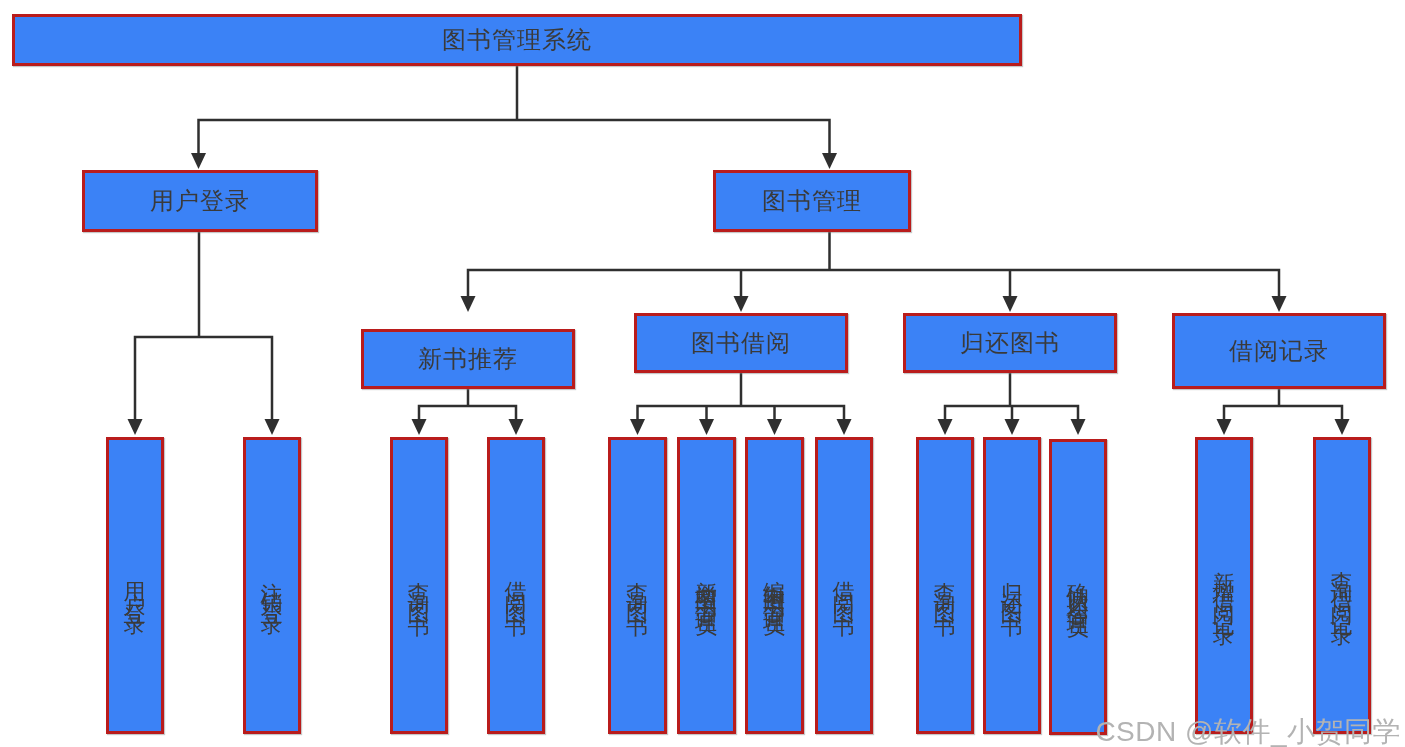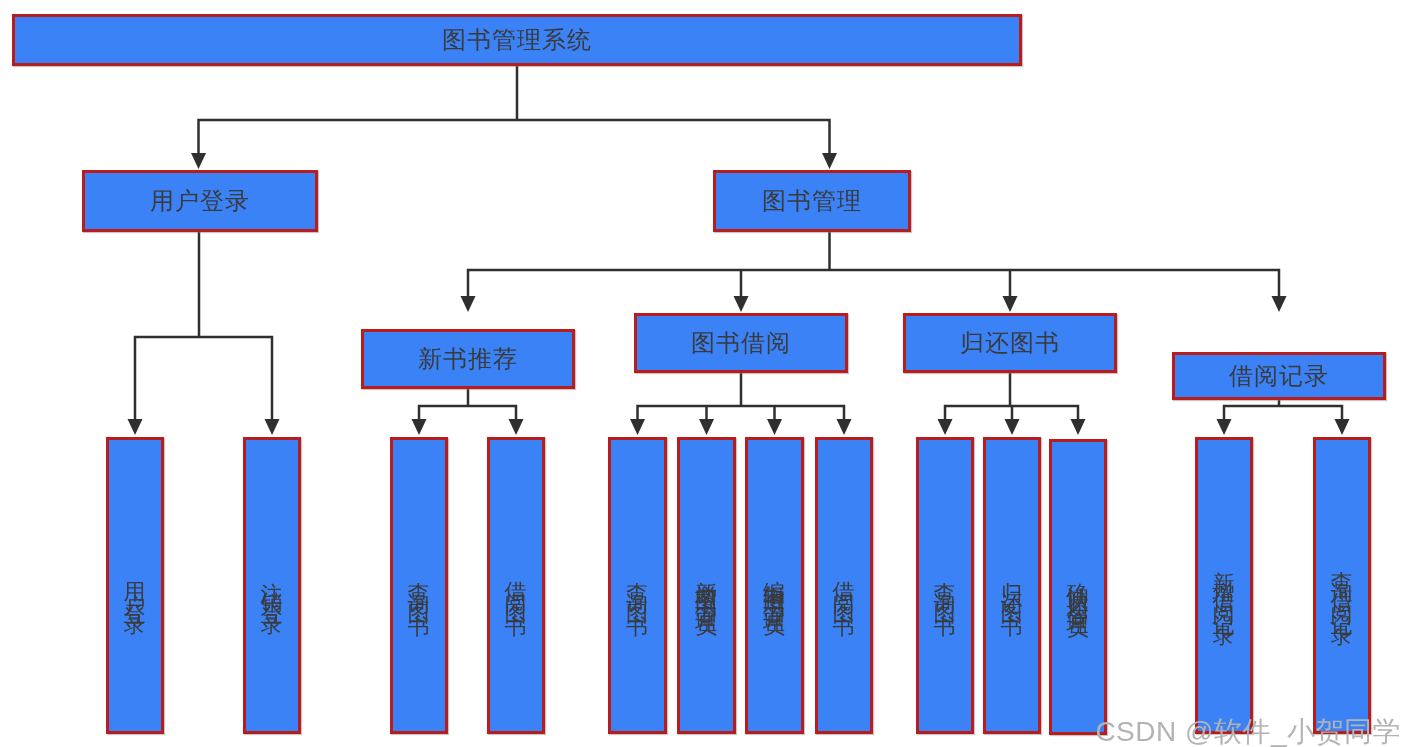--- a/index.html
+++ b/index.html
@@ -105,21 +105,21 @@
 
   <div class="box h" style="left:361px; top:313px; width:214px; height:60px;margin-top:16px;">
     <span class="label">新书推荐</span>
   </div>
   <div class="box h" style="left:634px; top:313px; width:214px; height:60px;font-family:Liberation Mono, monospace;">
     <span class="label">图书借阅</span>
   </div>
   <div class="box h" style="left:903px; top:313px; width:214px; height:60px;">
     <span class="label">归还图书</span>
   </div>
-  <div class="box h" style="left:1172px; top:313px; width:214px; height:48px;margin-top:39px;">
+  <div class="box h" style="left:1172px; top:313px; width:214px; height:76px;">
     <span class="label">借阅记录</span>
   </div>
 
   <div class="box v" style="left:106px; top:437px; width:58px; height:297px;">
     <span class="label">用户登录</span>
   </div>
   <div class="box v" style="left:243px; top:437px; width:58px; height:297px;">
     <span class="label">注销登录</span>
   </div>
 

